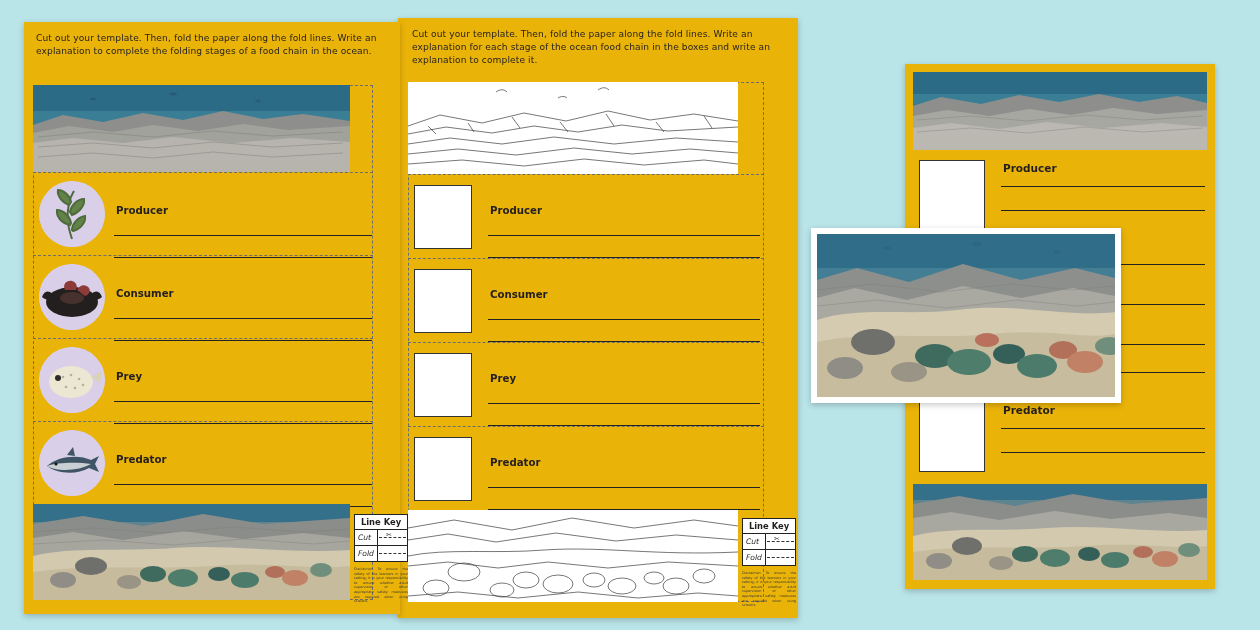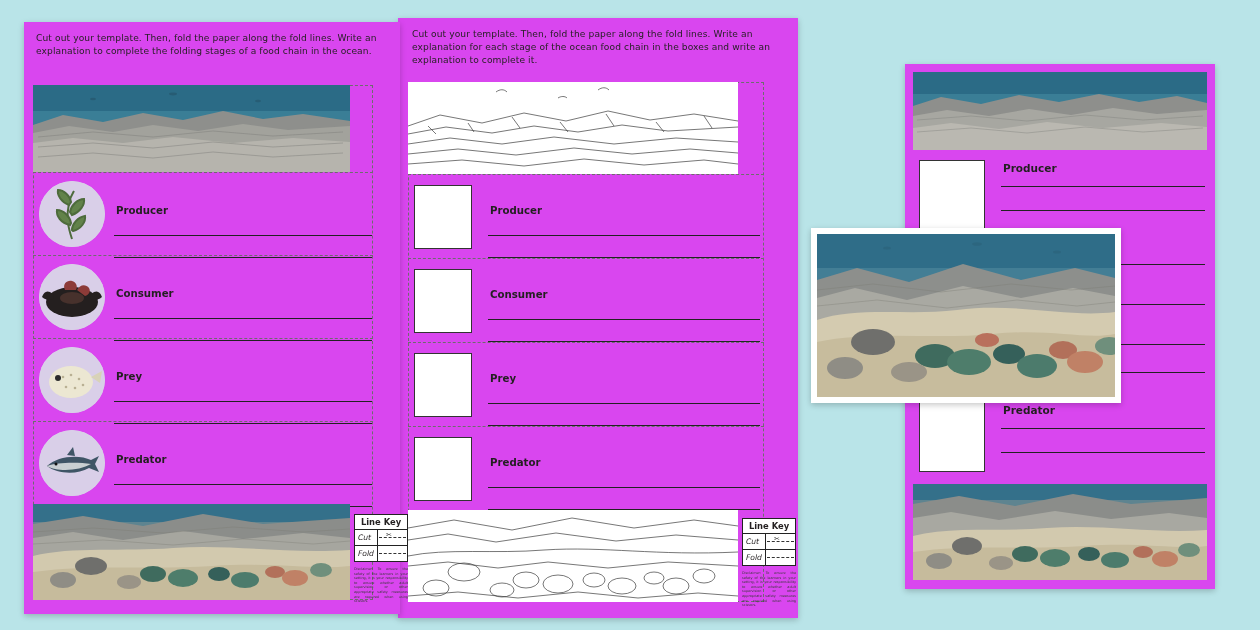--- a/index.html
+++ b/index.html
@@ -11,21 +11,21 @@
     width: 1260px;
     height: 630px;
     overflow: hidden;
     font-family: "Liberation Sans", sans-serif;
     position: relative;
   }
 
   
   .sheet {
     position: absolute;
-    background: #d946ef;
+    background: #eab308;
     box-shadow: 0 2px 6px rgba(0,0,0,0.22);
     box-sizing: border-box;
   }
 
   
   #sheet-color {
     left: 24px;
     top: 22px;
     width: 376px;
     height: 592px;

